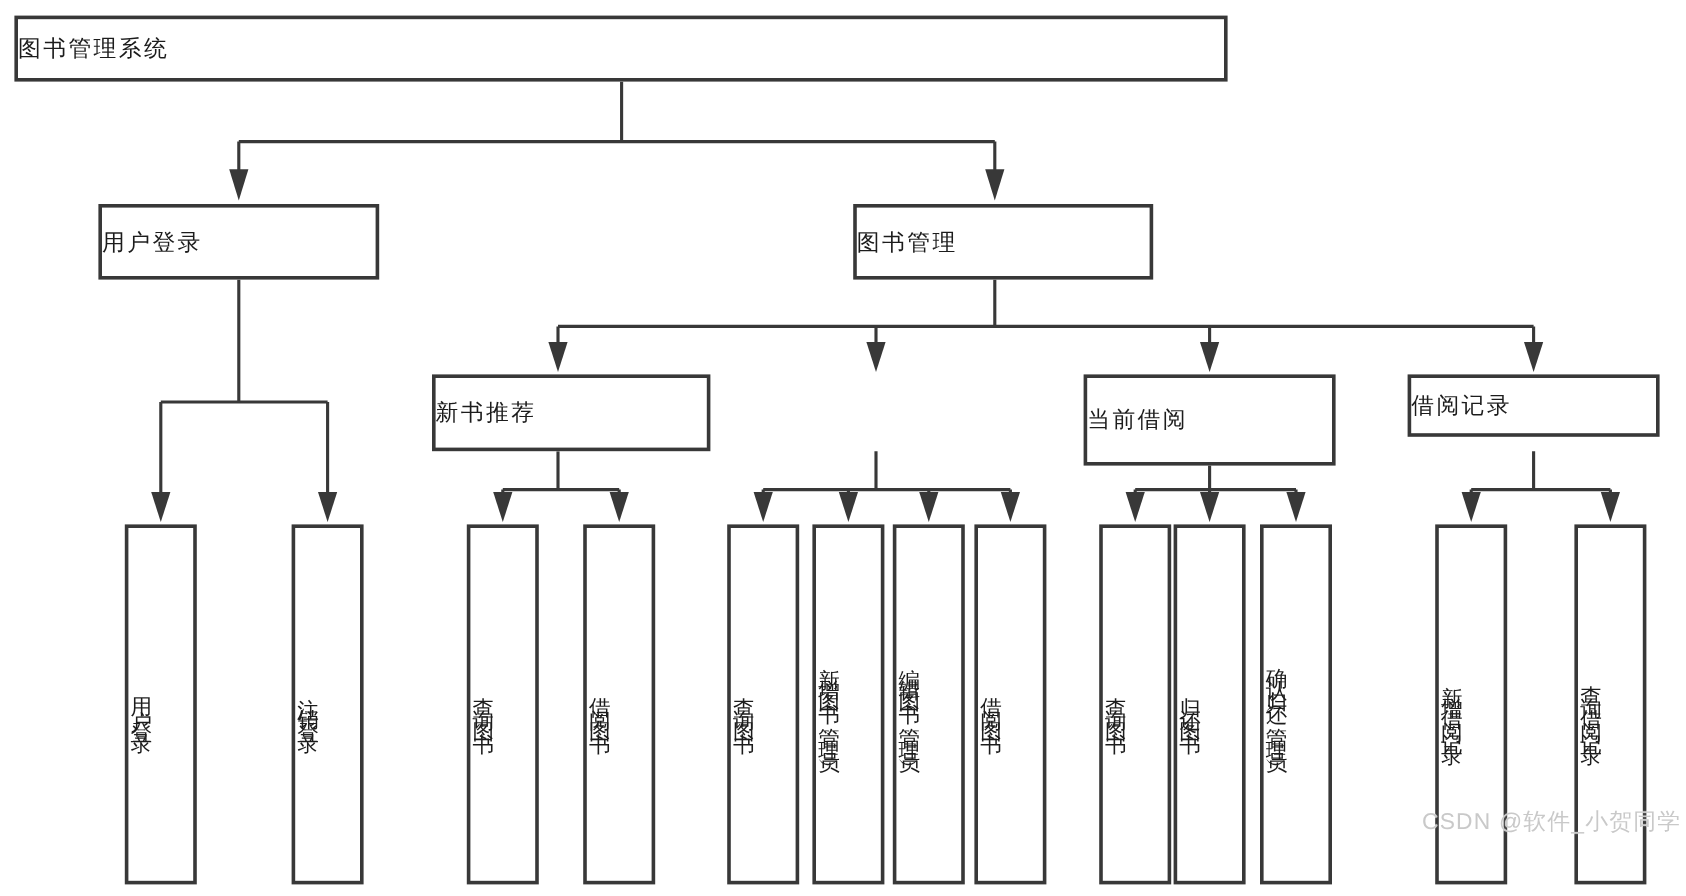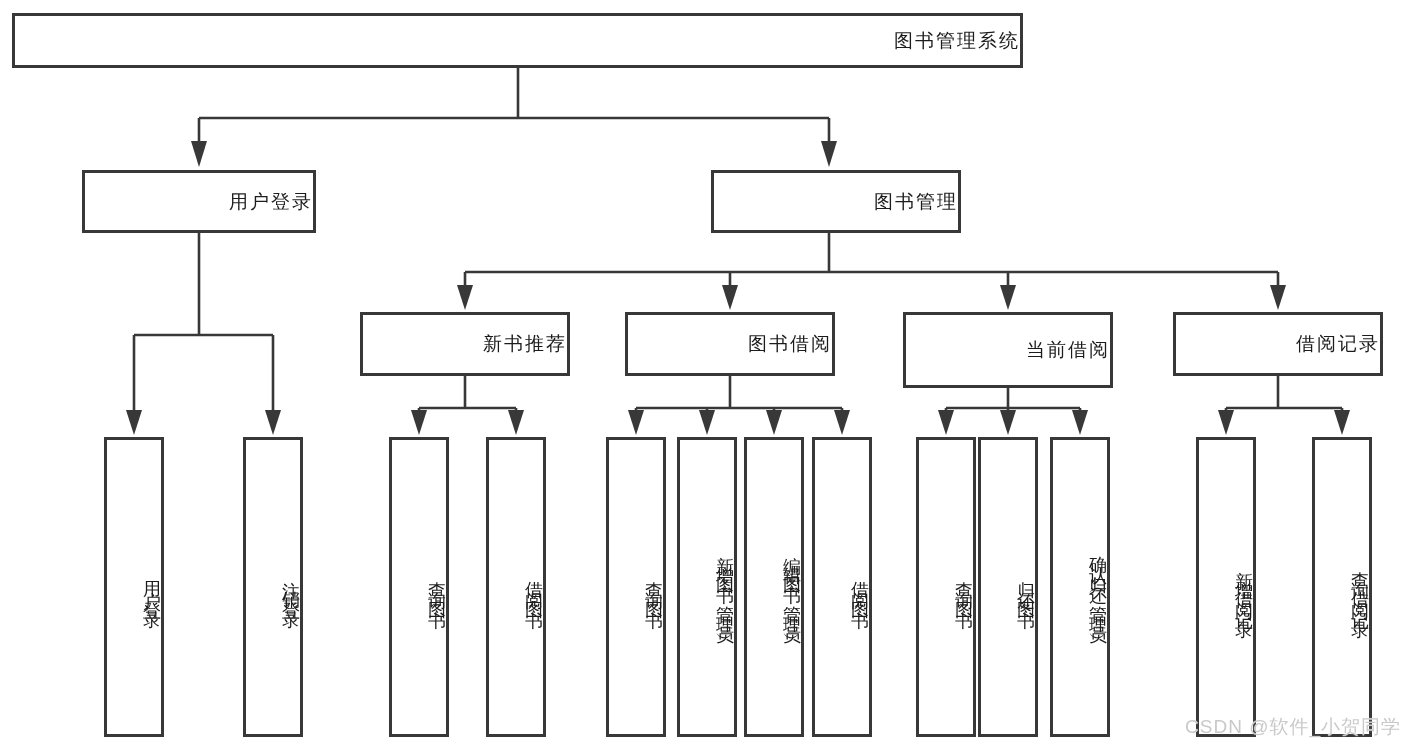--- a/index.html
+++ b/index.html
@@ -17,38 +17,38 @@
     width: 1405px; height: 747px;
     z-index: 1;
   }
   .box {
     position: absolute;
     box-sizing: border-box;
     border: 3px solid #383838;
     background: #ffffff;
     display: flex;
     align-items: center;
-    justify-content: flex-end;
+    justify-content: flex-start;
     color: #1c1c1c;
     z-index: 2;
   }
   .h-box { font-size: 19px; letter-spacing: 2px; white-space: nowrap; }
   .v-label {
     writing-mode: vertical-rl;
     text-orientation: mixed;
     font-size: 18px;
     letter-spacing: 10px;
     line-height: 1.1;
     color: #1c1c1c;
     white-space: nowrap;
   }
   .watermark {
     position: absolute;
     right: 4px;
-    top: 714px;
+    top: 672px;
     font-size: 19px;
     letter-spacing: 1px;
     color: #c9c9c9;
     text-shadow: 0 0 1px #ffffff;
     z-index: 5;
     white-space: nowrap;
   }
 </style>
 </head>
 <body>
@@ -99,30 +99,27 @@
     <span>图书管理系统</span>
   </div>
 
   <div class="box h-box" style="left:82px;top:170px;width:234px;height:63px">
     <span>用户登录</span>
   </div>
   <div class="box h-box" style="left:711px;top:170px;width:250px;height:63px">
     <span>图书管理</span>
   </div>
 
-  <div class="box h-box" style="left:360px;top:312px;width:210px;height:64px">
+  <div class="box h-box" style="left:360px;top:312px;width:232px;height:64px">
     <span>新书推荐</span>
-  </div>
-  <div class="box h-box" style="left:625px;top:312px;width:210px;height:64px">
-    <span>图书借阅</span>
   </div>
   <div class="box h-box" style="left:903px;top:312px;width:210px;height:76px">
     <span>当前借阅</span>
   </div>
-  <div class="box h-box" style="left:1173px;top:312px;width:210px;height:64px">
+  <div class="box h-box" style="left:1173px;top:312px;width:210px;height:52px">
     <span>借阅记录</span>
   </div>
 
   <div class="box" style="left:104px;top:437px;width:60px;height:300px">
     <span class="v-label">用户登录</span>
   </div>
   <div class="box" style="left:243px;top:437px;width:60px;height:300px">
     <span class="v-label">注销登录</span>
   </div>
 

